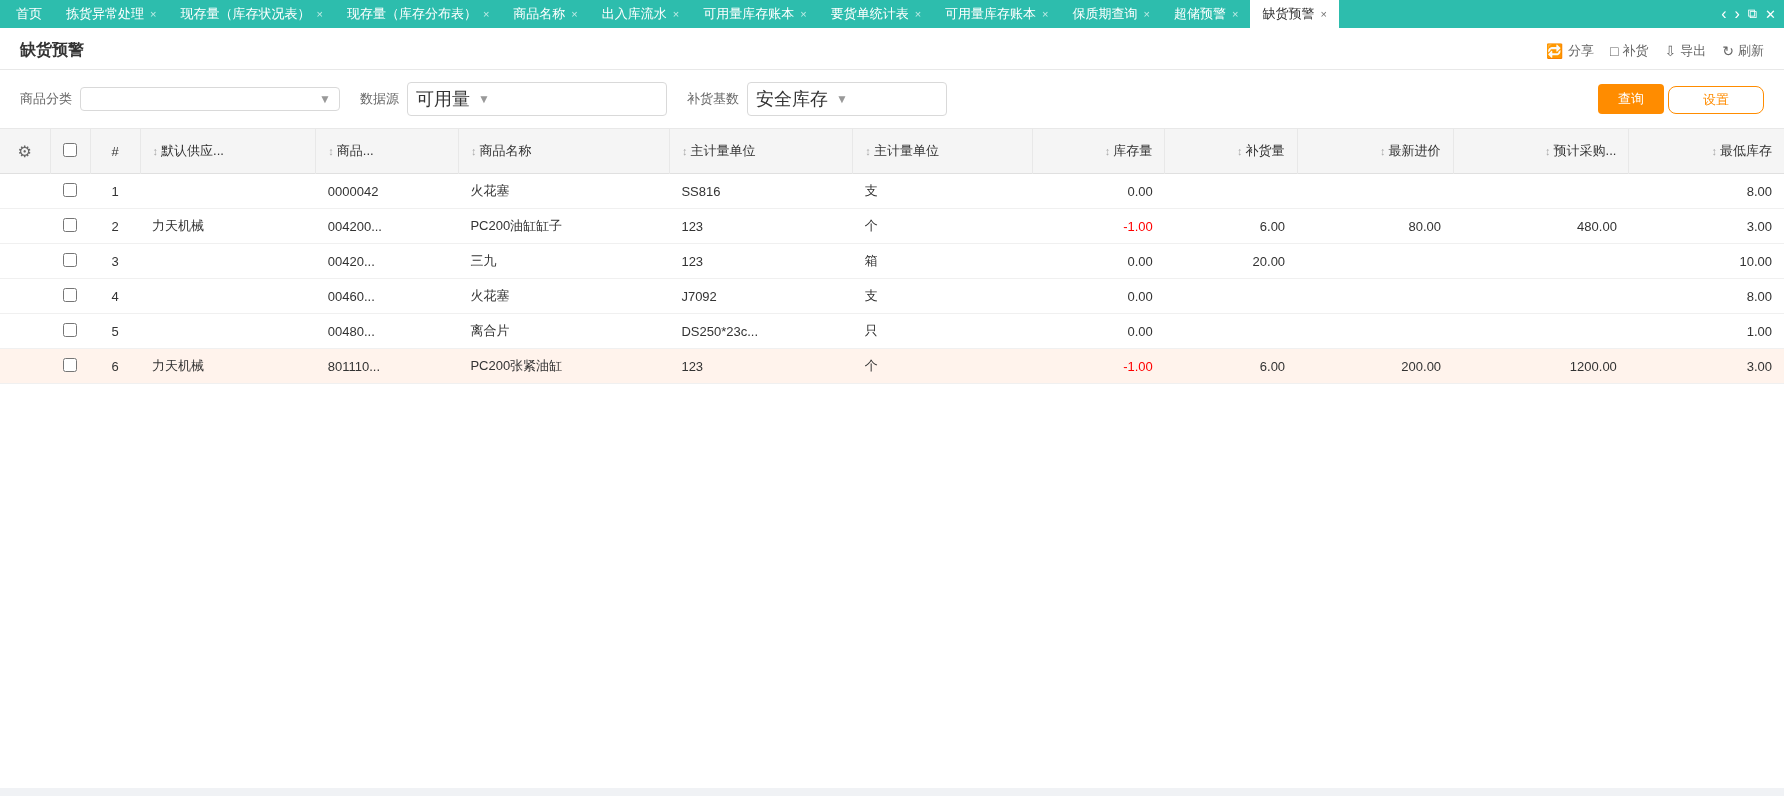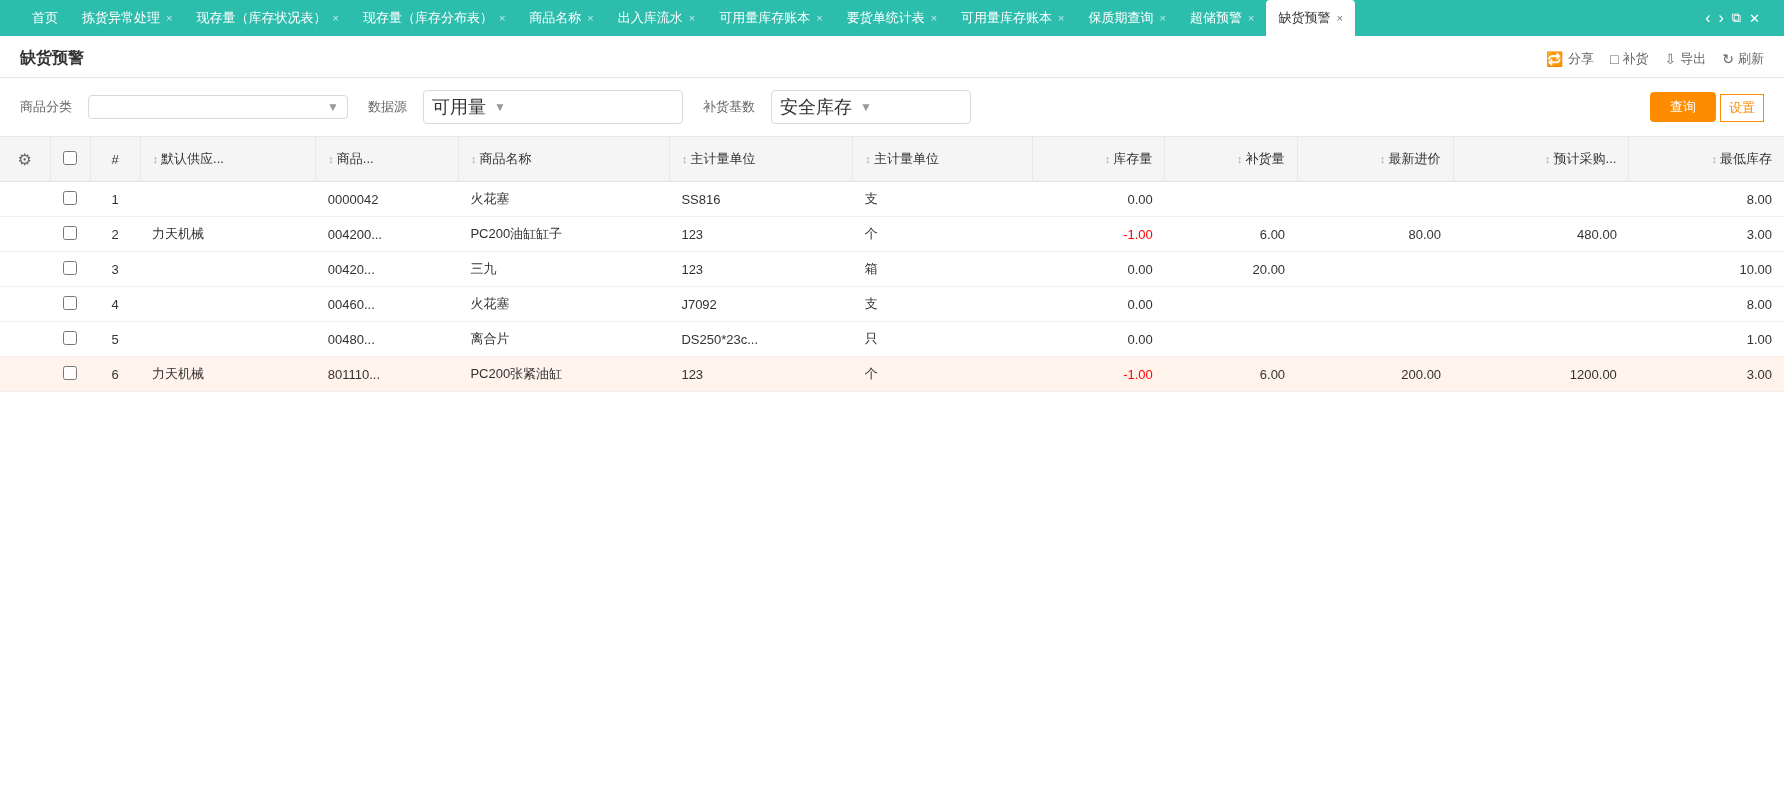--- a/index.html
+++ b/index.html
@@ -3,22 +3,22 @@
   <meta charset="utf-8">
   <style>
     * { margin: 0; padding: 0; box-sizing: border-box; }
     body { font-family: 'Microsoft YaHei', Arial, sans-serif; font-size: 13px; background: #f0f2f5; color: #333; overflow: hidden; }
 
     
     .tab-bar {
       display: flex;
       align-items: center;
       background: #2dbdad;
-      height: 36px;
-      padding: 0 20px;
+      height: 28px;
+      padding: 0 4px;
       overflow: hidden;
       flex-shrink: 0;
     }
     .tab-item {
       display: flex;
       align-items: center;
       padding: 0 12px;
       height: 36px;
       color: #fff;
       font-size: 13px;
@@ -92,21 +92,21 @@
     .filter-bar {
       display: flex;
       align-items: center;
       padding: 12px 20px;
       gap: 20px;
       border-bottom: 1px solid #e8e8e8;
     }
     .filter-group {
       display: flex;
       align-items: center;
-      gap: 16px;
+      gap: 8px;
     }
     .filter-label {
       color: #666;
       font-size: 13px;
       white-space: nowrap;
     }
     .filter-select {
       display: flex;
       align-items: center;
       border: 1px solid #d9d9d9;
@@ -134,22 +134,22 @@
       border: none;
       border-radius: 4px;
       padding: 6px 20px;
       cursor: pointer;
       font-size: 13px;
     }
     .btn-setting {
       background: #fff;
       color: #ff8c00;
       border: 1px solid #ff8c00;
-      border-radius: 0;
-      padding: 4px 8px;
+      border-radius: 8px;
+      padding: 4px 34px;
       cursor: pointer;
       font-size: 13px;
     }
 
     
     .table-container {
       flex: 1;
       overflow: auto;
     }
     table {

